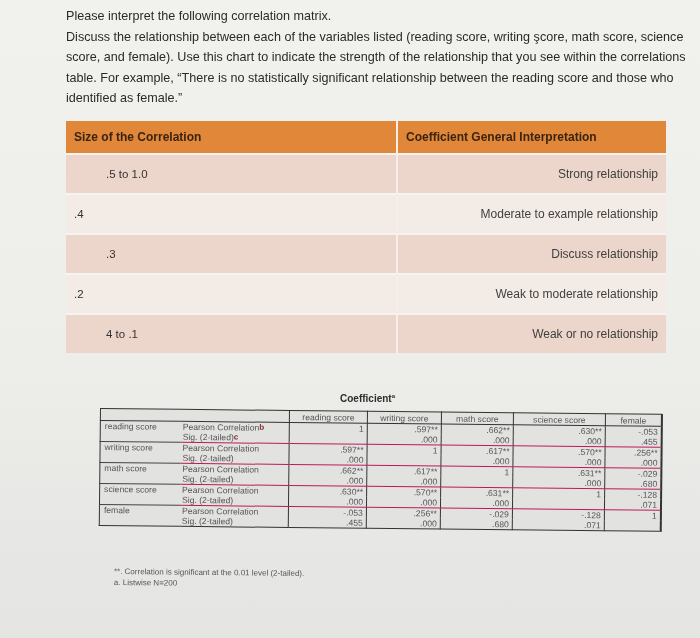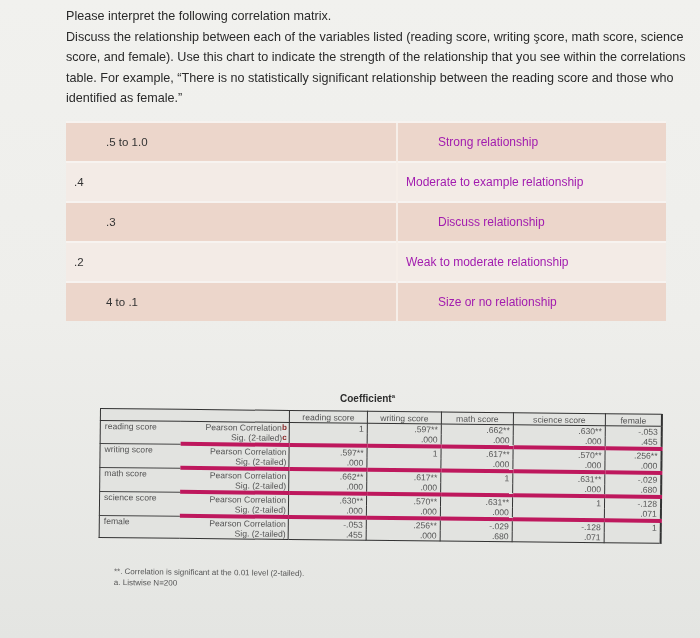--- a/index.html
+++ b/index.html
@@ -18,38 +18,38 @@
       position: absolute; left: 66px; top: 121px; width: 600px;
       border-collapse: collapse; font-size: 12px;
     }
     .guide td, .guide th { padding: 0 8px; height: 38px; text-align: left; vertical-align: middle; }
     .guide th { background: #e0873a; color: #3a2410; font-weight: bold; height: 32px; }
     .guide th + th, .guide td + td { border-left: 2px solid #f6eee8; }
     .guide tr.shade td { background: #ecd6cb; padding-left: 40px; }
     .guide tr.light td { background: #f3ebe6; }
     .guide tr td { border-top: 2px solid #f7f3f0; }
     .guide td.col1 { width: 282px; color: #333; font-size: 11.5px; }
-    .guide td.col2 { color: #a21caf; }
+    .guide td.col2 { color: #404040; text-align: right; }
 
     .corr-title { position: absolute; left: 340px; top: 393px; font-size: 10px; font-weight: bold; color: #2d2d2d; }
     .corr-title sup { font-size: 6px; }
 
     .spss {
       position: absolute; left: 100px; top: 408px;
       border-collapse: collapse; font-size: 8.6px; color: #555;
       transform: rotate(0.6deg); transform-origin: left top;
       background: #e2e3e0;
     }
     .spss td, .spss th { padding: 0 2px; font-weight: normal; height: 10px; line-height: 10px; }
     .spss th { border: 1px solid #333; border-bottom: 1px solid #333; text-align: center; height: 11px; }
     .spss .h-blank { border-right: 1px solid #333; }
     .spss td.num { text-align: right; border-left: 1px solid #333; border-right: 1px solid #333; padding-right: 3px; }
-    .spss tr.grp-end td { border-bottom: 4px solid #be185d; }
+    .spss tr.grp-end td { border-bottom: 1px solid #be185d; }
     .spss td.var { padding-left: 4px; width: 74px; border-left: 1px solid #333; }
-    .spss td.stat { width: 104px; text-align: right; }
+    .spss td.stat { width: 104px; }
     .spss td.w1 { width: 72px; }
     .spss td.w2 { width: 68px; }
     .spss td.w3 { width: 66px; }
     .spss td.w4 { width: 86px; }
     .spss td.w5 { width: 50px; border-right: 2px solid #333; }
     .spss tr:last-child td { border-bottom: 1px solid #333; }
     .fn { color: #8a2b2b; font-size: 8px; font-weight: bold; vertical-align: top; }
 
     .notes { position: absolute; left: 114px; top: 566px; font-size: 8px; color: #555; line-height: 11px; transform: rotate(0.6deg); transform-origin: left top; }
     .notes div:first-child { margin-left: 0; }
@@ -58,39 +58,43 @@
 </head>
 <body>
 
 <div class="intro">
   <p class="title">Please interpret the following correlation matrix.</p>
   <p>Discuss the relationship between each of the variables listed (reading score, writing şcore, math score, science score, and female). Use this chart to indicate the strength of the relationship that you see within the correlations table. For example, “There is no statistically significant relationship between the reading score and those who identified as female.”</p>
 </div>
 
 <table class="guide">
   <tbody>
+      <tr>
+    <th>Size of the Correlation</th>
+    <th>Coefficient General Interpretation</th>
+  </tr>
   <tr class="shade">
     <td class="col1">.5 to 1.0</td>
     <td class="col2">Strong relationship</td>
   </tr>
   <tr class="light">
     <td class="col1">.4</td>
     <td class="col2">Moderate to example relationship</td>
   </tr>
   <tr class="shade">
     <td class="col1">.3</td>
     <td class="col2">Discuss relationship</td>
   </tr>
   <tr class="light">
     <td class="col1">.2</td>
     <td class="col2">Weak to moderate relationship</td>
   </tr>
   <tr class="shade">
     <td class="col1">4 to .1</td>
-    <td class="col2">Size or no relationship</td>
+    <td class="col2">Weak or no relationship</td>
   </tr>
 </tbody>
   </table>
 
 <div class="corr-title"><span>Coefficient</span><sup>a</sup></div>
 
 <table class="spss">
   <tbody>
       <tr>
     <th colspan="2" class="h-blank" style="border-top:1px solid #333;border-left:1px solid #333;"></th>

